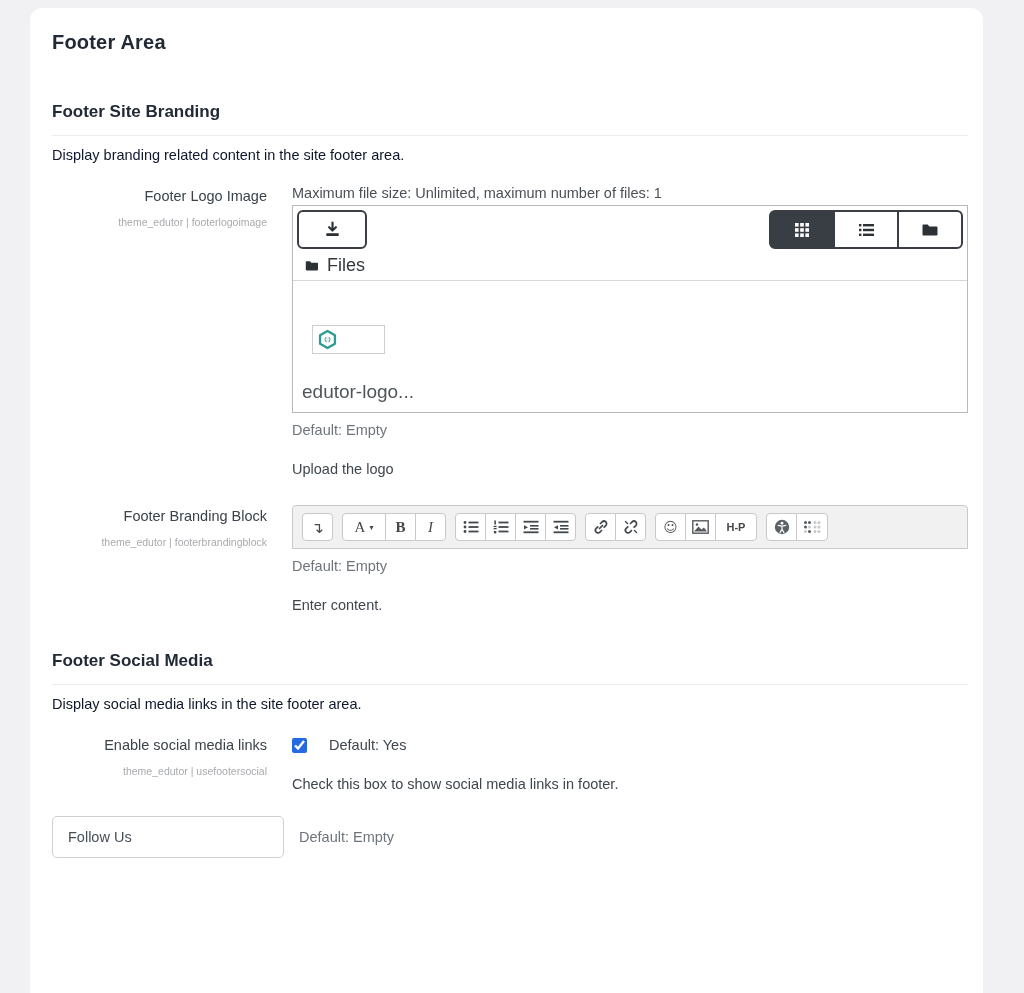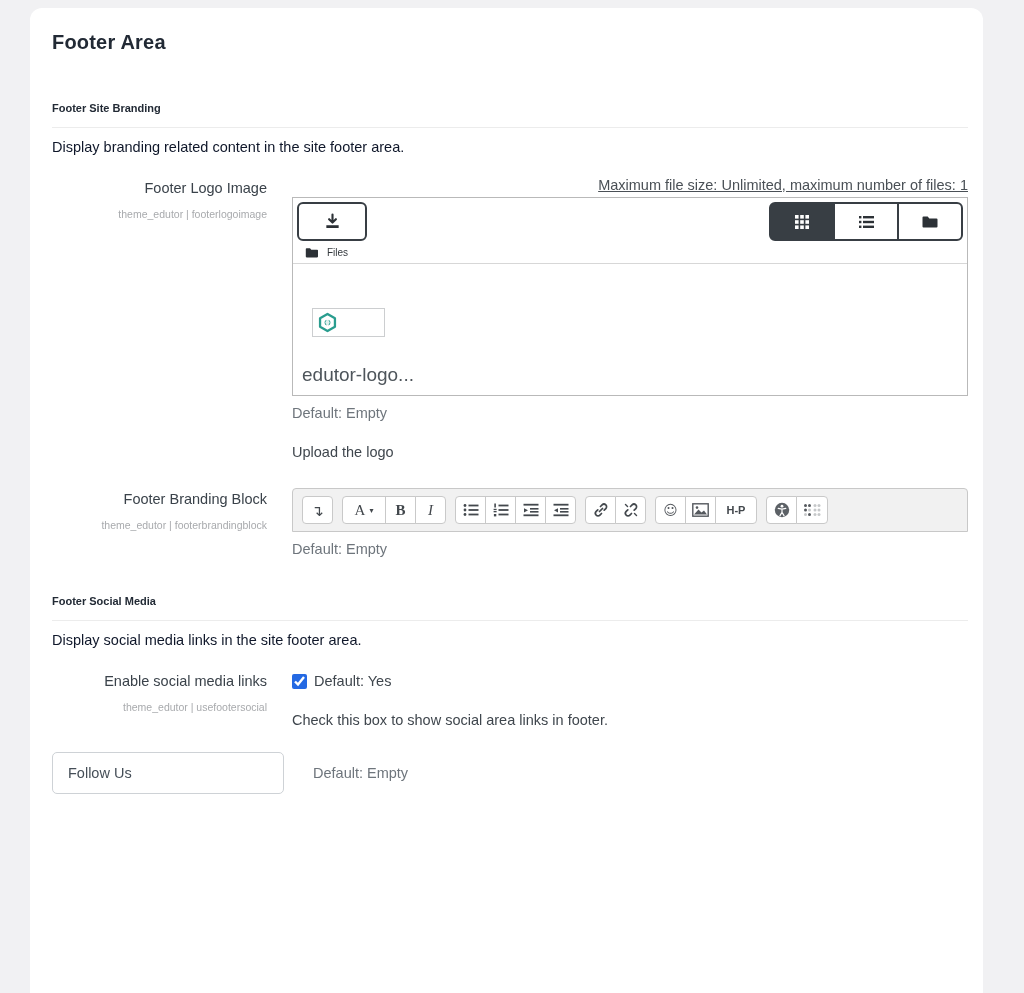--- a/index.html
+++ b/index.html
@@ -20,21 +20,21 @@
     padding: 15px 15px 0 22px;
   }
   .page-title {
     font-size: 20px;
     font-weight: 700;
     color: #222a35;
     letter-spacing: .2px;
     margin: 8px 0 48px 0;
   }
   .section-heading {
-    font-size: 11px;
+    font-size: 17px;
     font-weight: 700;
     color: #222a35;
     margin-bottom: 13px;
   }
   hr.section-rule {
     border: none;
     border-top: 1px solid #ececec;
     margin: 0 0 11px 0;
   }
   .section-desc { color: #0f172a; margin-bottom: 22px; }
@@ -44,21 +44,21 @@
     width: 240px;
     flex: 0 0 240px;
     text-align: right;
     padding-right: 25px;
     padding-top: 2px;
   }
   .col-label .label { color: #3a424a; line-height: 1.3; }
   .setting-id { font-size: 10.5px; color: #a8aaad; margin-top: 10px; }
   .col-control { flex: 1; min-width: 0; }
 
-  .max-info { text-align: right; color: #4a5056; margin-bottom: 4px; text-decoration: underline; }
+  .max-info { text-align: left; color: #4a5056; margin-bottom: 4px; }
 
   
   .filemanager { border: 1px solid #b9b9b9; background: #fff; }
   .fm-toolbar {
     display: flex; justify-content: space-between; align-items: flex-start;
     padding: 4px 4px 0 4px; height: 46px;
   }
   .fm-add-btn {
     width: 70px; height: 39px;
     background: #fff; border: 2px solid #383e44; border-radius: 6px;
@@ -69,24 +69,24 @@
   .fm-view-btn {
     width: 66px; height: 39px;
     background: #fff; border: 2px solid #383e44;
     display: flex; align-items: center; justify-content: center;
     margin-left: -2px; cursor: pointer;
   }
   .fm-view-btn:first-child { border-radius: 6px 0 0 6px; margin-left: 0; }
   .fm-view-btn:last-child  { border-radius: 0 6px 6px 0; }
   .fm-view-btn.active { background: #383e44; }
   .fm-breadcrumb {
-    display: flex; align-items: flex-start; gap: 8px;
+    display: flex; align-items: center; gap: 8px;
     padding: 3px 0 4px 12px;
     border-bottom: 1px solid #d7d7d7;
-    font-size: 10px; color: #33383d;
+    font-size: 18px; color: #33383d;
   }
   .fm-area { height: 131px; position: relative; }
   .fm-thumb {
     position: absolute; left: 19px; top: 44px;
     width: 73px; height: 29px;
     border: 1px solid #ccced0; background: #fff;
     display: flex; align-items: center; cursor: pointer;
   }
   .fm-filename {
     position: absolute; left: 9px; bottom: 9px;
@@ -131,23 +131,23 @@
     min-height: 142px;
     padding: 11px 13px;
     line-height: 1.6;
     color: #3f464d;
     position: relative;
     background: #fff;
   }
   .resize-handle { position: absolute; right: 2px; bottom: 2px; cursor: nwse-resize; }
 
   
-  .check-row { display: flex; align-items: center; gap: 7px; padding-top: 3px; }
+  .check-row { display: flex; align-items: center; gap: 22px; padding-top: 3px; }
   .check-row input { width: 15px; height: 15px; accent-color: #2469e3; cursor: pointer; }
-  .text-setting-row { display: flex; align-items: center; gap: 29px; }
+  .text-setting-row { display: flex; align-items: center; gap: 15px; }
   .text-input {
     width: 232px; height: 42px;
     border: 1px solid #ced2d6; border-radius: 5px;
     padding: 0 15px; font-size: 14.5px; color: #454e57;
     font-family: "Liberation Sans", sans-serif;
     outline: none; background: #fff;
   }
   .inline-default { color: #6e757c; }
   svg { display: block; }
 </style>
@@ -406,38 +406,39 @@
                       <circle cx="16" cy="11.5" r="1.5"></circle>
                     </g>
                   </svg>
               </span>
             </button>
           </div>
         </div>
       </div>
 
       <div class="default-note">Default: Empty</div>
+      <div class="help-note">Enter content.</div>
     </div>
   </div>
 
   <h3 class="section-heading" style="margin-top:38px">Footer Social Media</h3>
   <hr class="section-rule">
   <p class="section-desc">Display social media links in the site footer area.</p>
 
   <div class="setting-row" style="margin-bottom:24px;">
     <div class="col-label">
       <div class="label">Enable social media links</div>
       <div class="setting-id">theme_edutor | usefootersocial</div>
     </div>
     <div class="col-control">
       <div class="check-row">
         <input type="checkbox" checked="" style="">
         <span>Default: Yes</span>
       </div>
-      <div class="help-note">Check this box to show social area links in footer.</div>
+      <div class="help-note">Check this box to show social media links in footer.</div>
     </div>
   </div>
 
   <div class="setting-row" style="margin-bottom:0;">
     <div class="col-control">
       <div class="text-setting-row">
         <input type="text" class="text-input" value="Follow Us" style="">
         <span class="inline-default">Default: Empty</span>
       </div>
 

